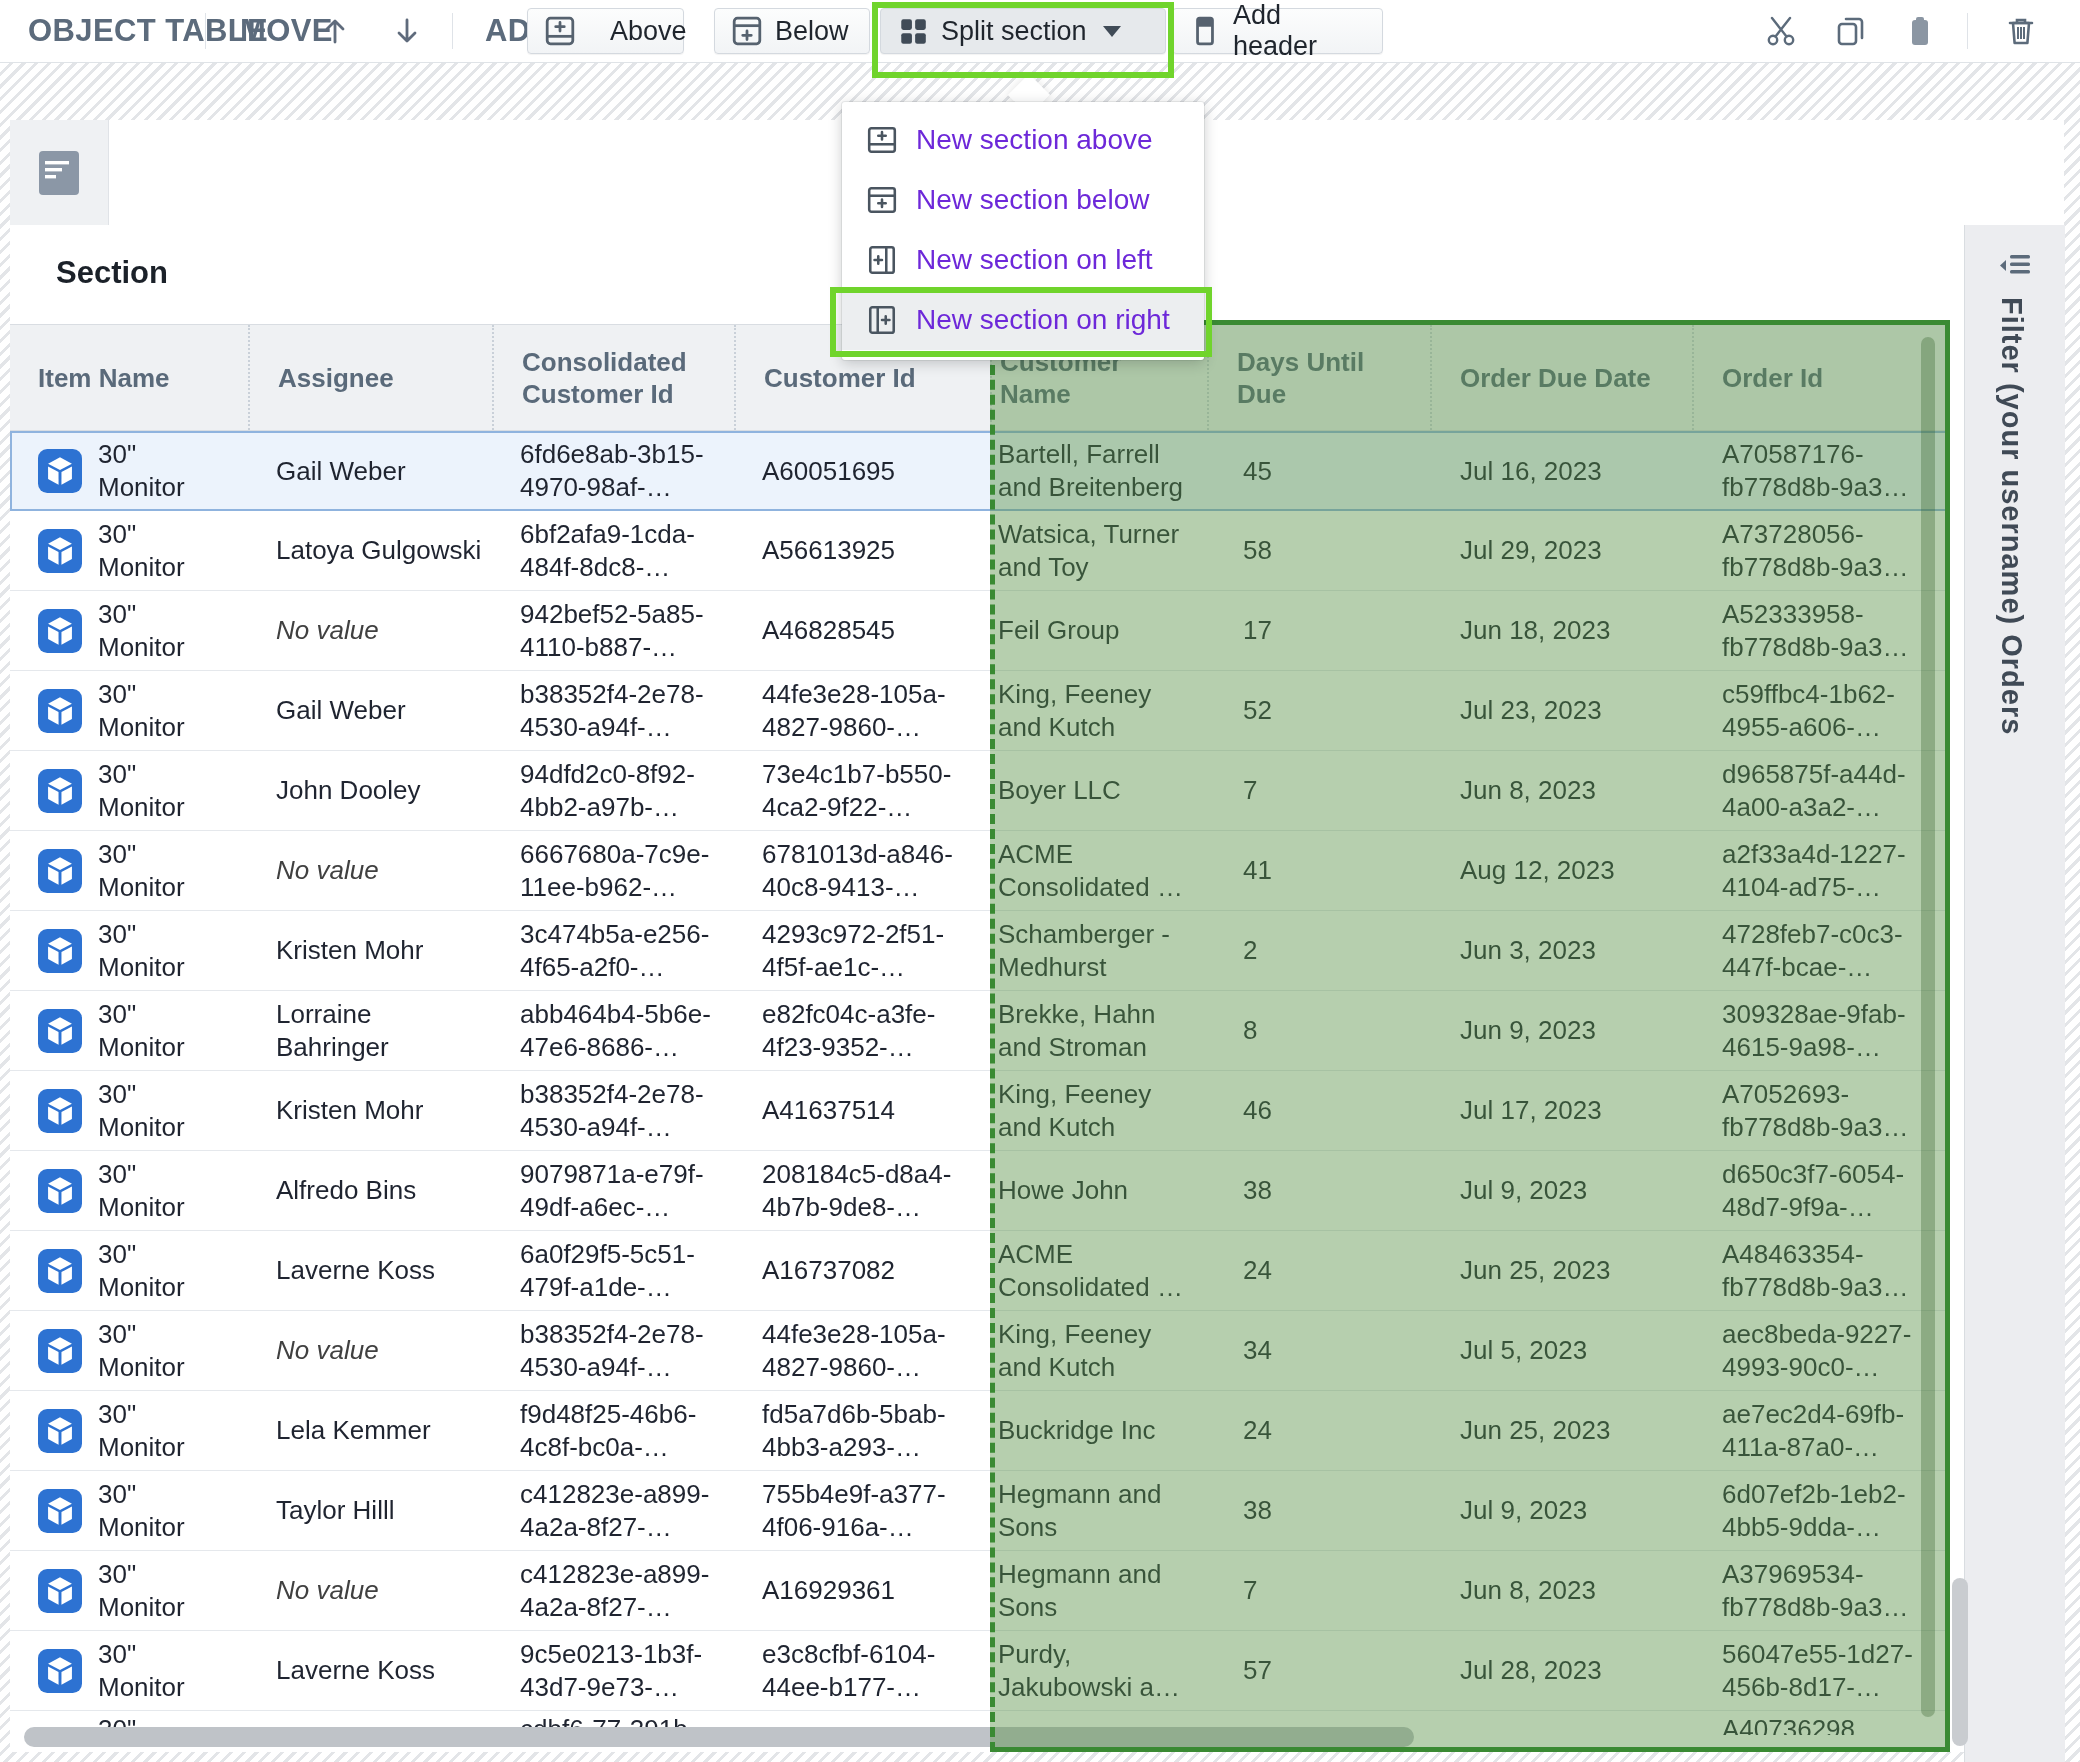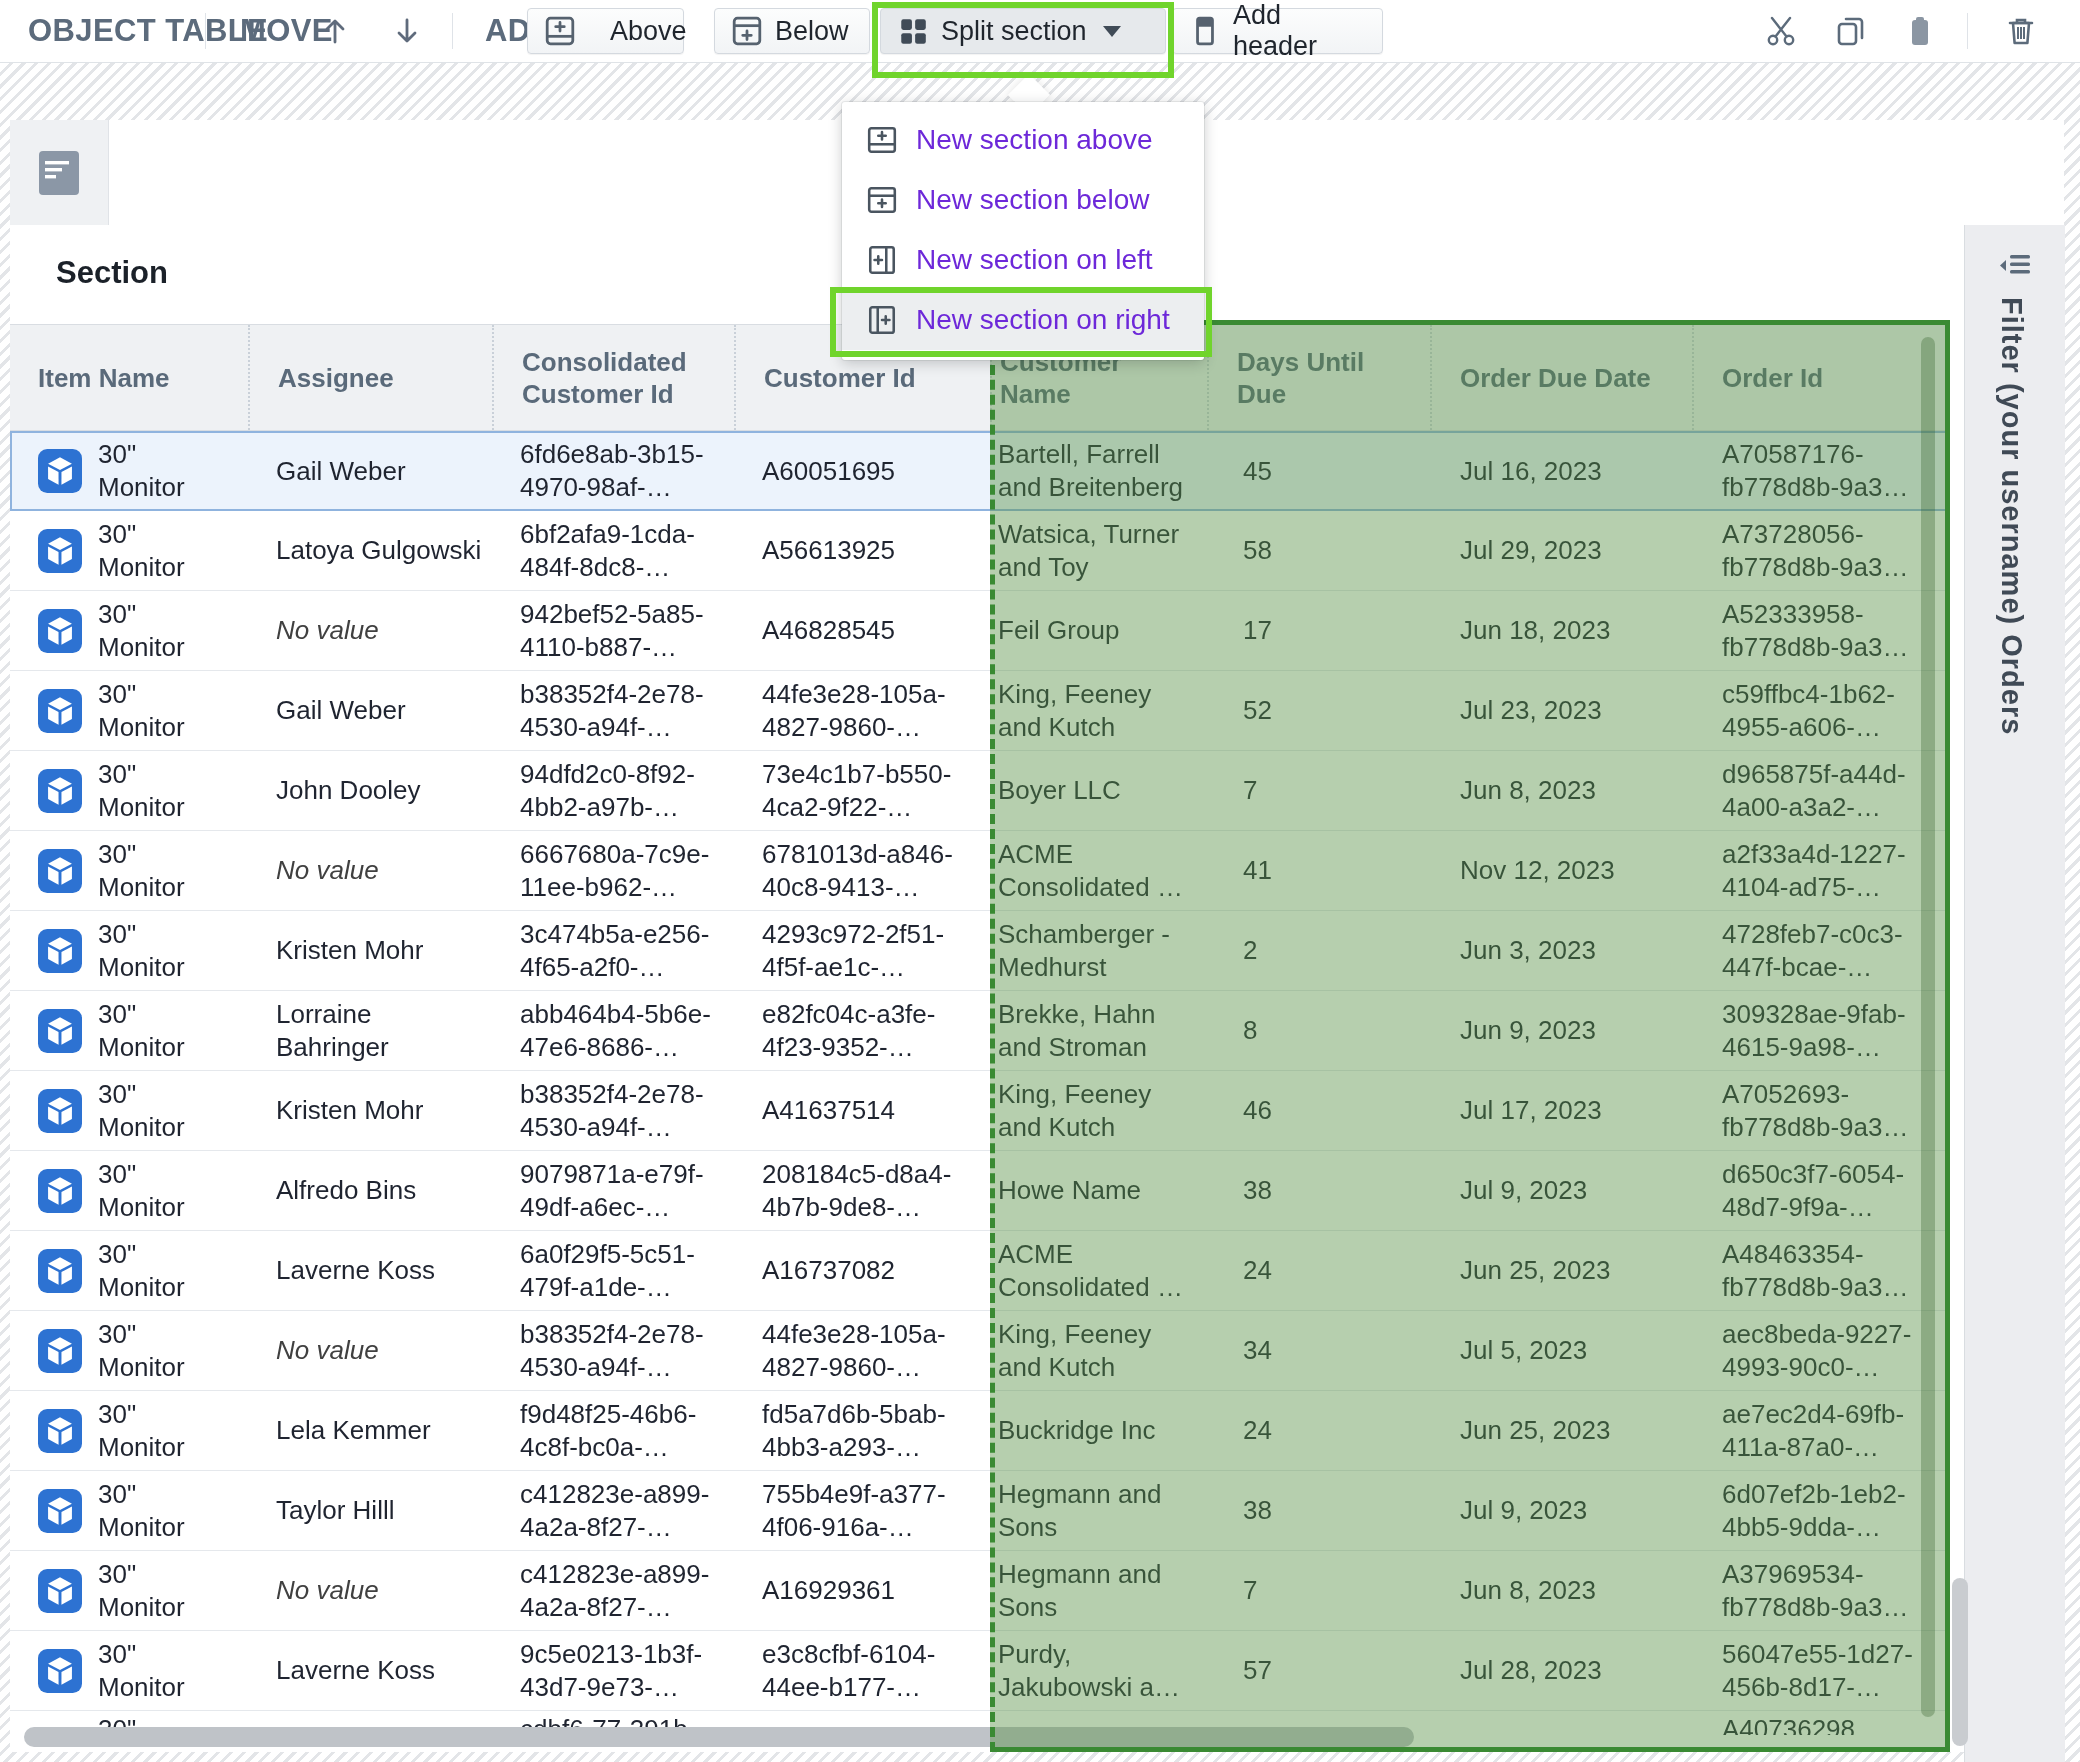--- a/index.html
+++ b/index.html
@@ -296,21 +296,21 @@
                 <polygon points="18.5,9.5 12.8,12.6 12.8,19.5 18.5,16.4" fill="#ffffff"></polygon>
               </svg>
         </span>
         <span class="item-text c-item">30" Monitor</span>
       </div>
       <div class="cell c-assignee no-value">No value</div>
       <div class="cell c-cons">6667680a-7c9e-11ee-b962-…</div>
       <div class="cell c-cust">6781013d-a846-40c8-9413-…</div>
       <div class="cell col-cname c-name">ACME Consolidated …</div>
       <div class="cell col-days c-days">41</div>
-      <div class="cell col-date c-date">Nov 12, 2023</div>
+      <div class="cell col-date c-date">Aug 12, 2023</div>
       <div class="cell col-order c-order">a2f33a4d-1227-4104-ad75-…</div>
     </div>
 
     <div class="trow grid8">
       <div class="cell">
         <span class="obj-icon">
           <svg viewBox="0 0 24 24" width="44" height="44">
                 <rect x="0" y="0" width="24" height="24" rx="5" fill="#2d72d2"></rect>
                 <polygon points="12,4.5 18.5,8 12,11.5 5.5,8" fill="#ffffff"></polygon>
                 <polygon points="5.5,9.5 11.2,12.6 11.2,19.5 5.5,16.4" fill="#ffffff"></polygon>
@@ -378,21 +378,21 @@
                 <polygon points="12,4.5 18.5,8 12,11.5 5.5,8" fill="#ffffff"></polygon>
                 <polygon points="5.5,9.5 11.2,12.6 11.2,19.5 5.5,16.4" fill="#ffffff"></polygon>
                 <polygon points="18.5,9.5 12.8,12.6 12.8,19.5 18.5,16.4" fill="#ffffff"></polygon>
               </svg>
         </span>
         <span class="item-text c-item">30" Monitor</span>
       </div>
       <div class="cell c-assignee">Alfredo Bins</div>
       <div class="cell c-cons">9079871a-e79f-49df-a6ec-…</div>
       <div class="cell c-cust">208184c5-d8a4-4b7b-9de8-…</div>
-      <div class="cell col-cname c-name">Howe Name</div>
+      <div class="cell col-cname c-name">Howe John</div>
       <div class="cell col-days c-days">38</div>
       <div class="cell col-date c-date">Jul 9, 2023</div>
       <div class="cell col-order c-order">d650c3f7-6054-48d7-9f9a-…</div>
     </div>
 
     <div class="trow grid8">
       <div class="cell">
         <span class="obj-icon">
           <svg viewBox="0 0 24 24" width="44" height="44">
                 <rect x="0" y="0" width="24" height="24" rx="5" fill="#2d72d2"></rect>

